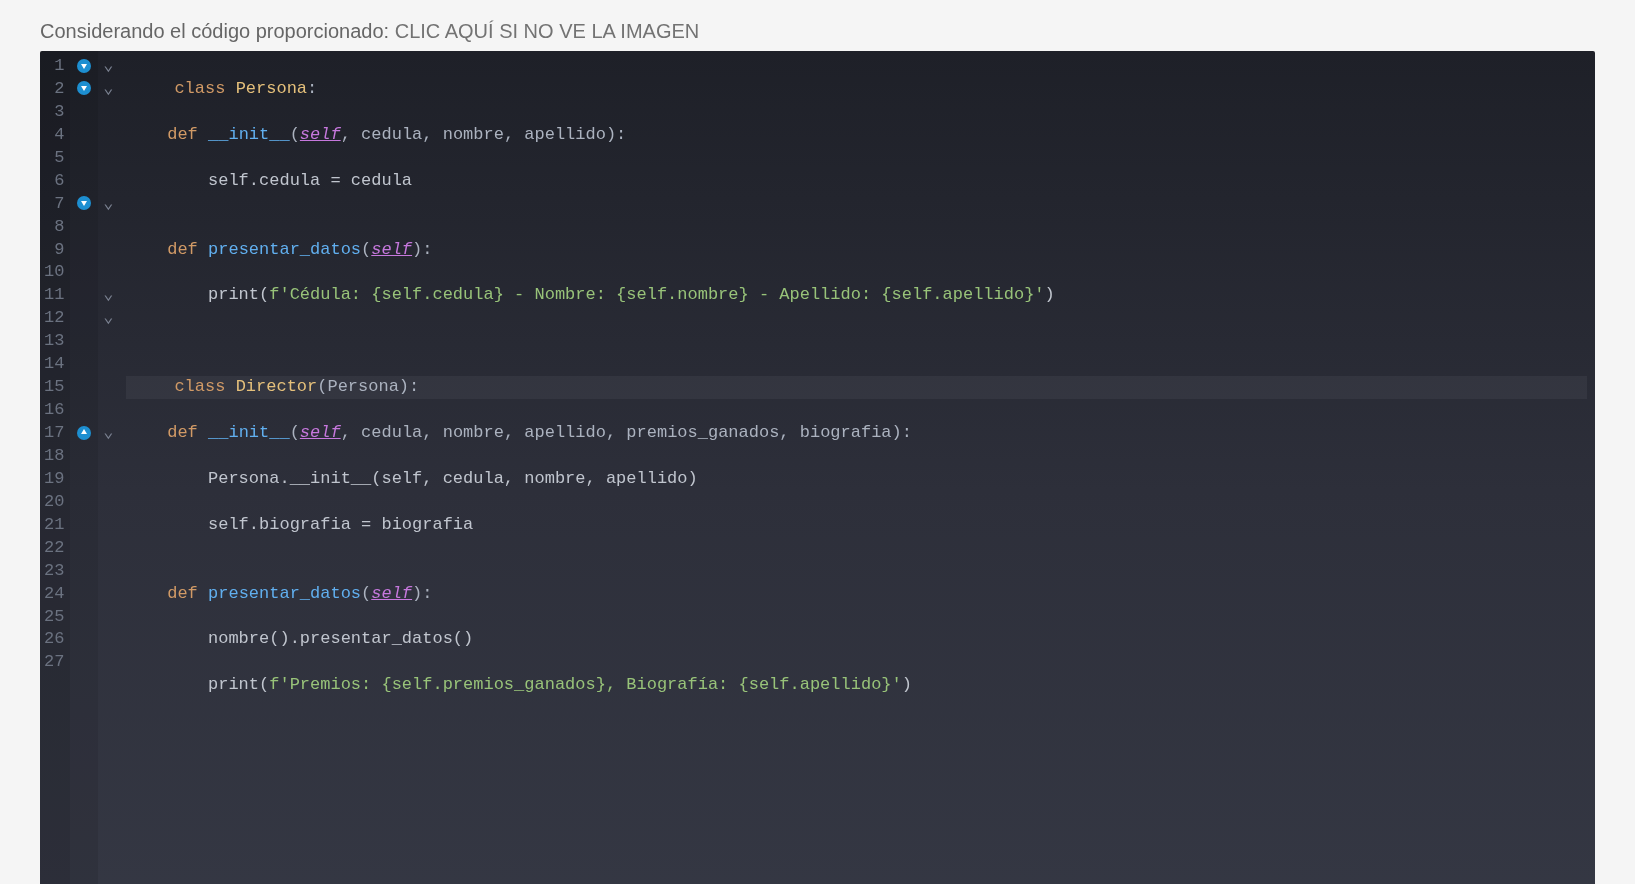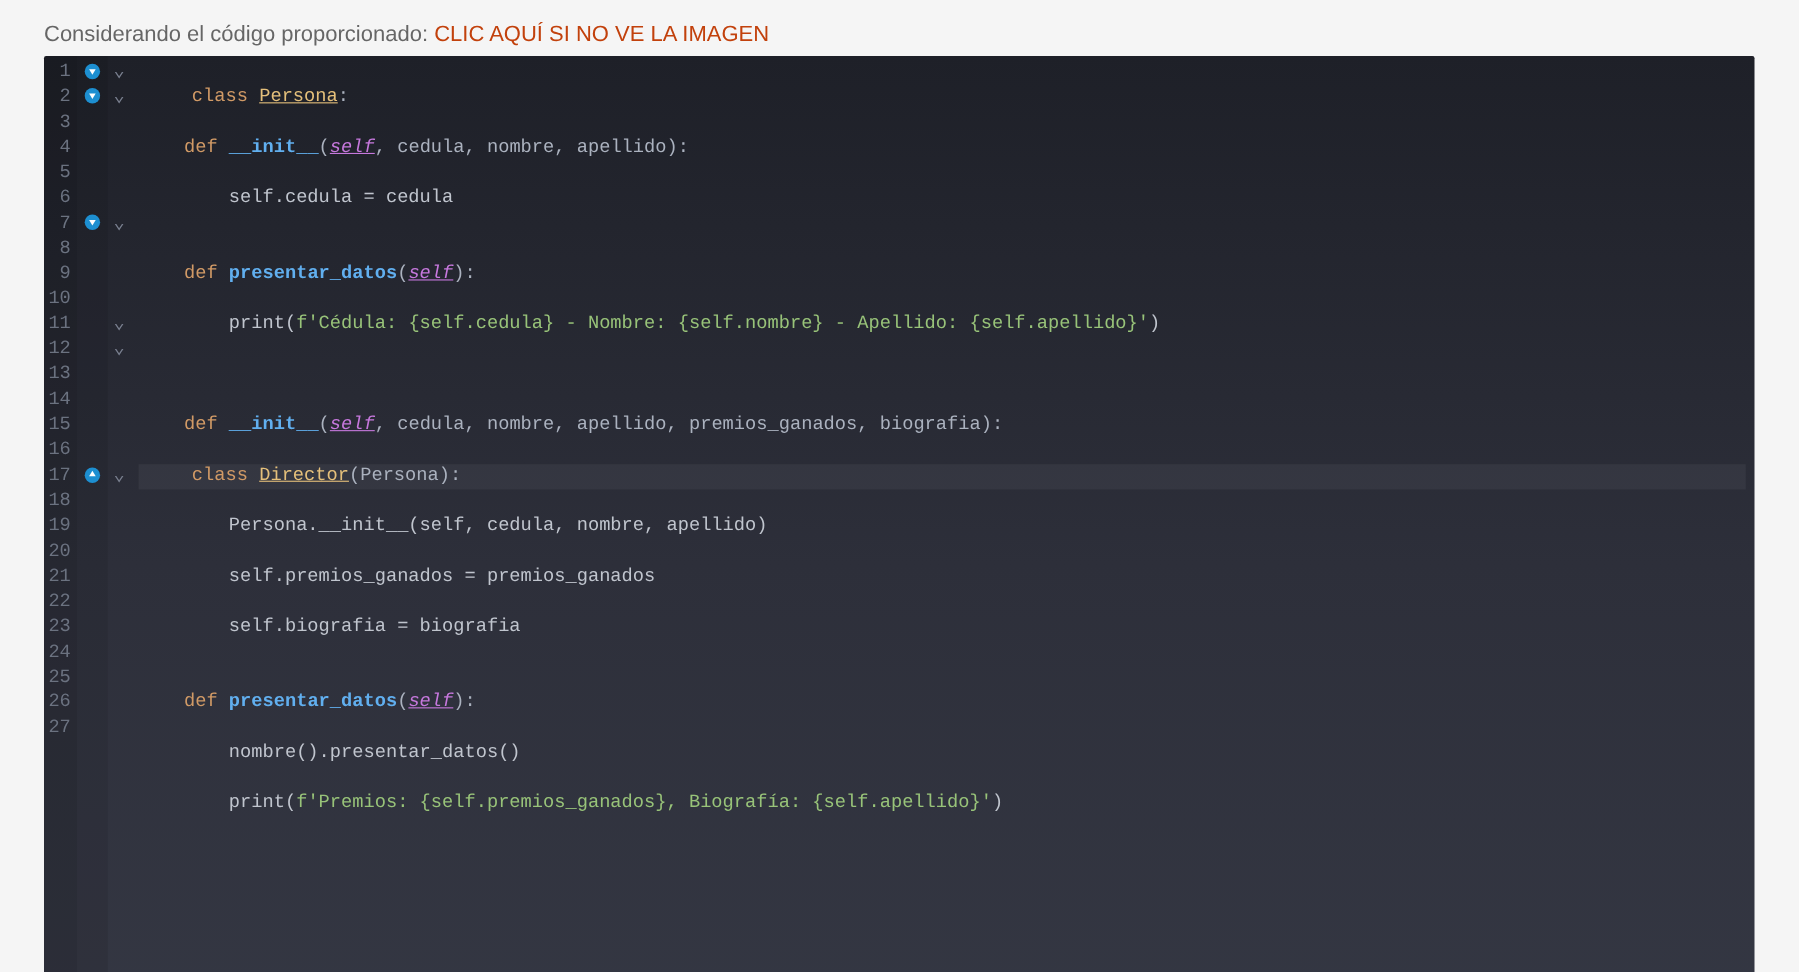--- a/index.html
+++ b/index.html
@@ -9,21 +9,21 @@
     background: #f5f5f5;
     color: #555;
     font-size: 20px;
   }
   .intro {
     margin-bottom: 8px;
     font-weight: 400;
     color: #666;
   }
   .intro a {
-    color: #c2410c;
+    color: #737373;
     text-decoration: none;
   }
   .code-block {
     background: #2b2b3a;
     background: linear-gradient(to bottom, #1e2028 0%, #2d2f3a 50%, #353844 100%);
     border-radius: 2px;
     display: flex;
     font-family: "Consolas", "Monaco", "Courier New", monospace;
     font-size: 17px;
     line-height: 1.35;
@@ -90,22 +90,22 @@
     flex: 1;
     padding: 4px 8px;
     white-space: pre;
     color: #c0c5ce;
     overflow-x: auto;
   }
   .code .row { display:block; }
   .code .hl { background: rgba(255,255,255,0.05); display:block; }
   .kw-class { color: #d19a66; margin-left: 48px; }      
   .kw-def   { color: #d19a66; }      
-  .name-cls { color: #e5c07b; text-decoration: underline; }
-  .name-fn  { color: #61afef; font-weight: bold; }
+  .name-cls { color: #e5c07b; }
+  .name-fn  { color: #61afef; }
   .param    { color: #abb2bf; }
   .self     { color: #c678dd; font-style: italic; text-decoration: underline; }
   .str      { color: #98c379; text-align: right; }
   .punc     { color: #abb2bf; }
 </style>
 </head>
 <body>
 
 <div class="intro">
   <span>Considerando el código proporcionado: </span><a href="#">CLIC AQUÍ SI NO VE LA IMAGEN</a>
@@ -204,24 +204,23 @@
 
   <div class="code">
 <span class="row"><span class="kw-class">class </span><span class="name-cls">Persona</span><span class="punc">:</span></span>
 <span class="row">    <span class="kw-def">def </span><span class="name-fn">__init__</span><span class="punc">(</span><span class="self">self</span><span class="param">, cedula, nombre, apellido):</span></span>
 <span class="row">        self.cedula = cedula</span>
 <span class="row"></span>
 <span class="row">    <span class="kw-def">def </span><span class="name-fn">presentar_datos</span><span class="punc">(</span><span class="self">self</span><span class="param">):</span></span>
 <span class="row"><span>        print(</span><span class="str">f'Cédula: {self.cedula} - Nombre: {self.nombre} - Apellido: {self.apellido}'</span><span>)</span></span>
 <span class="row"></span>
 <span class="row"></span>
+<span class="row hl"><span class="kw-class">class </span><span class="name-cls">Director</span><span class="punc">(Persona):</span></span>
 <span class="row">    <span class="kw-def">def </span><span class="name-fn">__init__</span><span class="punc">(</span><span class="self">self</span><span class="param">, cedula, nombre, apellido, premios_ganados, biografia):</span></span>
-<span class="row hl"><span class="kw-class">class </span><span class="name-cls">Director</span><span class="punc">(Persona):</span></span>
 <span class="row">        Persona.__init__(self, cedula, nombre, apellido)</span>
-<span class="row">        self.premios_ganados = premios_ganados</span>
 <span class="row">        self.biografia = biografia</span>
 <span class="row"></span>
 <span class="row">    <span class="kw-def">def </span><span class="name-fn">presentar_datos</span><span class="punc">(</span><span class="self">self</span><span class="param">):</span></span>
 <span class="row">        nombre().presentar_datos()</span>
 <span class="row"><span>        print(</span><span class="str">f'Premios: {self.premios_ganados}, Biografía: {self.apellido}'</span><span>)</span></span>
 <span class="row"></span>
 <span class="row"></span>
 
 
 <span class="row"></span>

